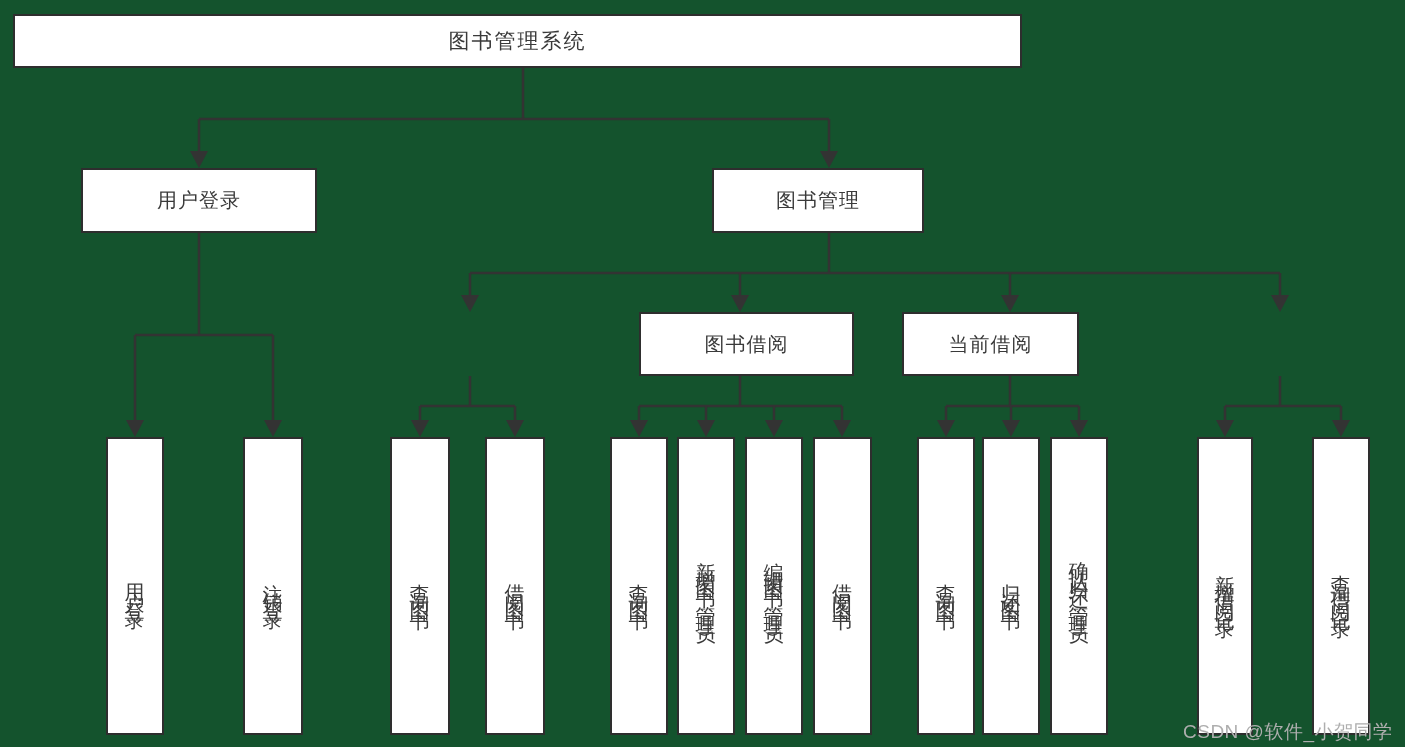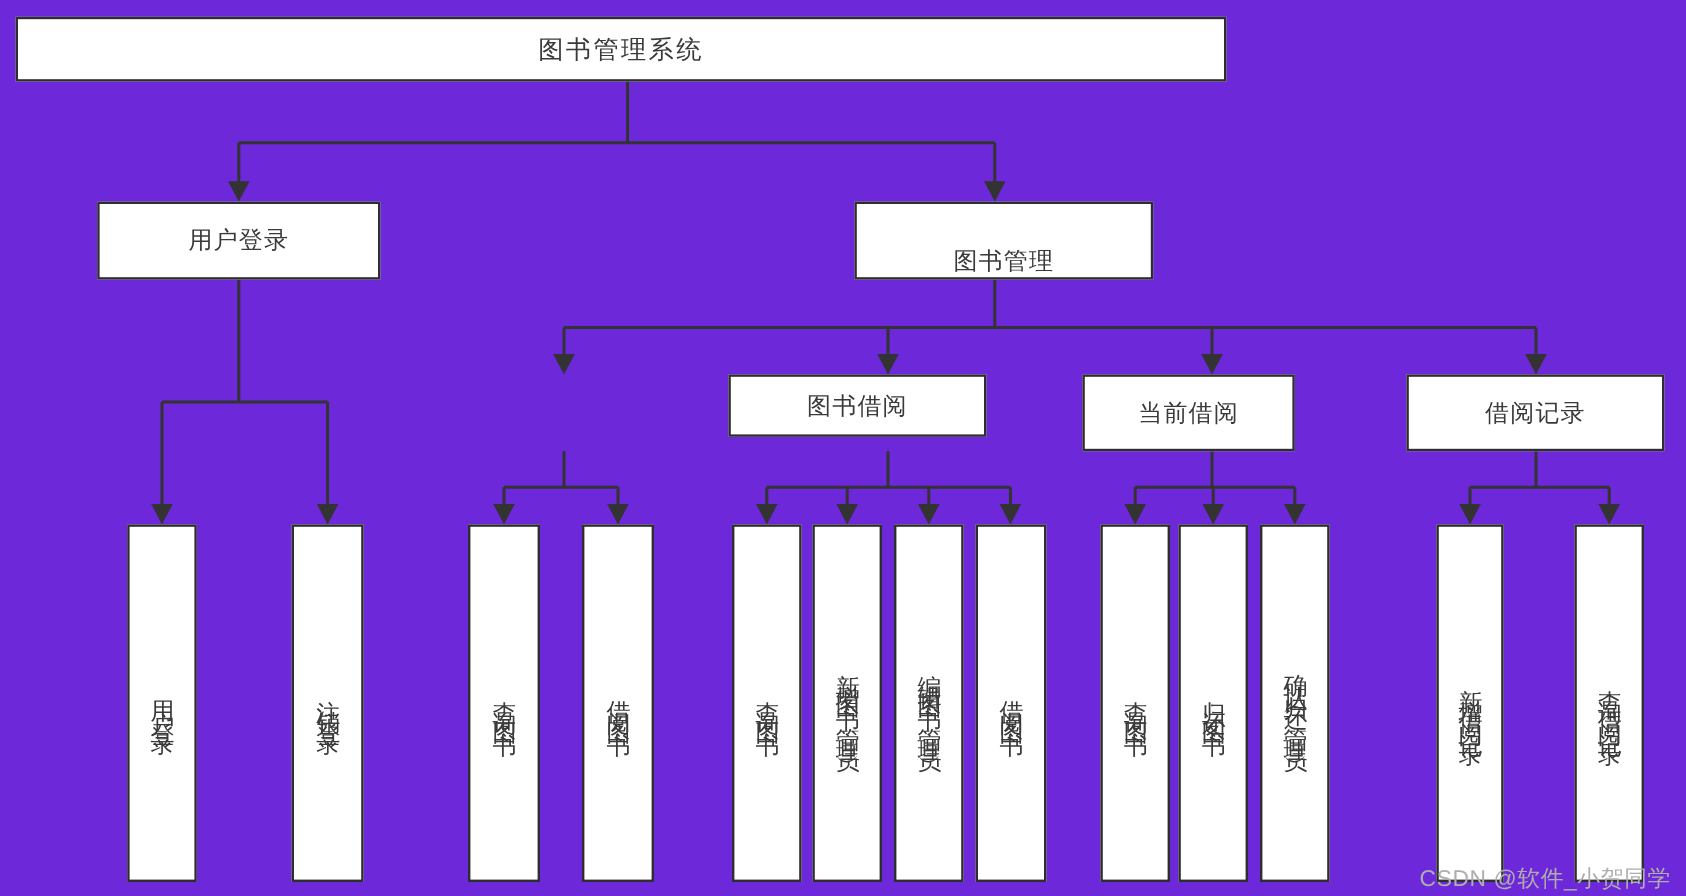--- a/index.html
+++ b/index.html
@@ -5,21 +5,21 @@
   html, body {
     margin: 0;
     padding: 0;
     background: #ffffff;
     font-family: "Liberation Sans", "DejaVu Sans", sans-serif;
   }
   #stage {
     position: relative;
     width: 1405px;
     height: 747px;
-    background: #6d28d9;
+    background: #14532d;
     overflow: hidden;
   }
   #connectors {
     position: absolute;
     left: 0; top: 0;
     width: 1405px;
     height: 747px;
     z-index: 1;
   }
   .node {
@@ -134,33 +134,30 @@
     </g>
   </svg>
 
   <div class="node root h" style="left:13px; top:14px; width:1009px; height:54px;">
     <span>图书管理系统</span>
   </div>
 
   <div class="node h" style="left:81px; top:168px; width:236px; height:65px;">
     <span>用户登录</span>
   </div>
-  <div class="node h" style="left:712px; top:168px; width:249px; height:65px;align-items:flex-end;">
+  <div class="node h" style="left:712px; top:168px; width:212px; height:65px;">
     <span>图书管理</span>
   </div>
 
-  <div class="node h" style="left:607px; top:312px; width:215px; height:52px;">
+  <div class="node h" style="left:639px; top:312px; width:215px; height:64px;">
     <span>图书借阅</span>
   </div>
   <div class="node h" style="left:902px; top:312px; width:177px; height:64px;">
     <span>当前借阅</span>
   </div>
-  <div class="node h" style="left:1172px; top:312px; width:215px; height:64px;">
-    <span>借阅记录</span>
-  </div>
 
   <div class="node v" style="left:106px; top:437px; width:58px; height:298px;">
     <span class="vtext">用户登录</span>
   </div>
   <div class="node v" style="left:243px; top:437px; width:60px; height:298px;">
     <span class="vtext">注销登录</span>
   </div>
 
   <div class="node v" style="left:390px; top:437px; width:60px; height:298px;">
     <span class="vtext">查询图书</span>

